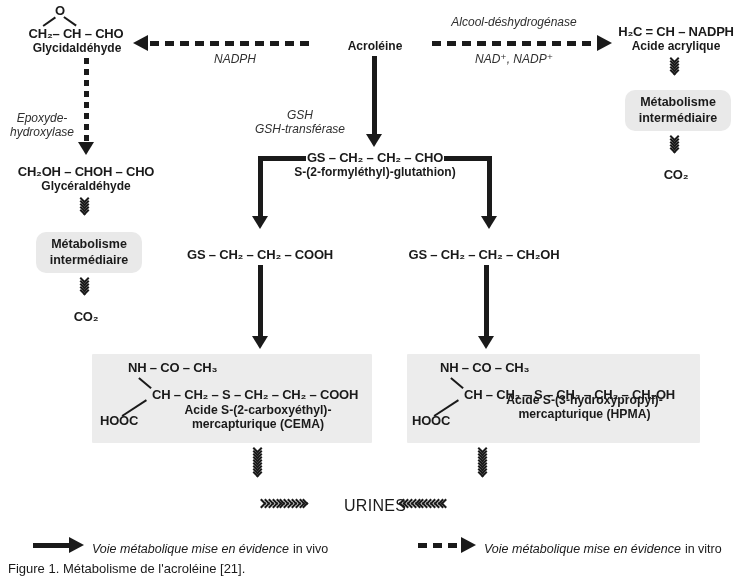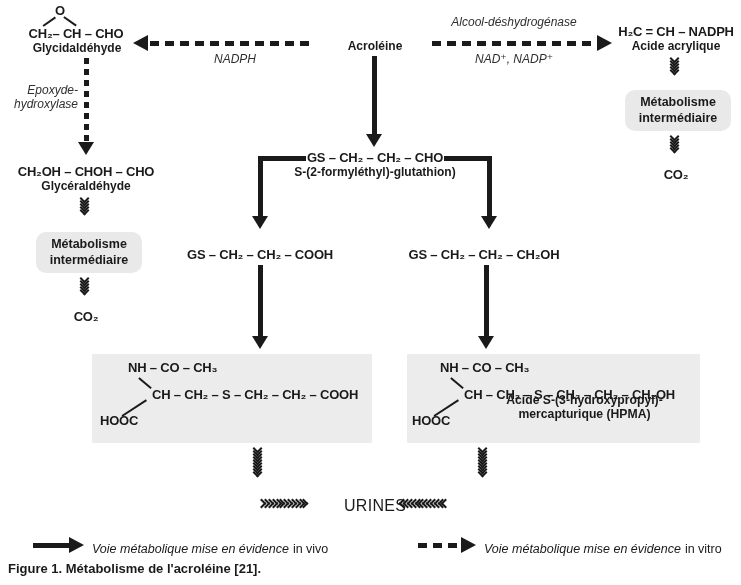--- a/index.html
+++ b/index.html
@@ -4,21 +4,21 @@
 <style>
   :root { --ink:#1a1a1a; --box_bg:#ececec; --pill_bg:#e9e9e9; }
   html,body{margin:0;padding:0;background:#fff;}
   .canvas{
     position:relative;width:741px;height:585px;background:#fff;overflow:hidden;
     font-family:"Liberation Sans","DejaVu Sans",sans-serif;color:var(--ink);
   }
   .abs{position:absolute;white-space:nowrap;}
   .preline{white-space:pre-line;line-height:1.18;}
   .ctr{text-align:center;}
-  .rgt{text-align:right;}
+  .rgt{text-align:center;margin-top:28px;}
   .formula{font-weight:700;font-size:13px;letter-spacing:-0.2px;}
   .cname{font-weight:700;font-size:12px;}
   .enzyme{font-style:italic;font-size:12px;color:#2f2f2f;}
   .pill{
     background:var(--pill_bg);border-radius:10px;text-align:center;
     font-weight:700;font-size:12.5px;line-height:1.25;padding:5px 2px;
   }
   .bigbox{background:var(--box_bg);border-radius:1px;}
   .solidbar-v{width:5px;background:var(--ink);}
   .solidbar-h{height:5px;background:var(--ink);}
@@ -30,21 +30,21 @@
   .tri-down{border-left:8px solid transparent;border-right:8px solid transparent;border-top:13px solid var(--ink);}
   .bond{position:absolute;height:1.6px;background:var(--ink);transform-origin:left center;}
   .chv{display:block;width:5px;height:5px;transform:rotate(45deg);}
   .chv-col{display:flex;flex-direction:column;align-items:center;}
   .chv-col .chv{border-right:2px solid var(--ink);border-bottom:2px solid var(--ink);margin:-2px 0;}
   .chv-row{display:flex;flex-direction:row;align-items:center;}
   .chv-row-r .chv{border-top:2px solid var(--ink);border-right:2px solid var(--ink);margin:0 -1.6px;}
   .chv-row-l .chv{border-left:2px solid var(--ink);border-bottom:2px solid var(--ink);margin:0 -1.6px;}
   .leg-i{font-style:italic;font-size:12.5px;}
   .leg-u{font-size:12.5px;margin-left:4px;}
-  .caption{font-weight:700;font-size:13px;text-align:center;}
+  .caption{font-weight:400;font-size:13px;text-align:center;}
   .urines{font-weight:400;font-size:16px;letter-spacing:0.3px;}
   .box-name{font-weight:700;font-size:12.2px;}
 </style>
 </head>
 <body>
 
 <div class="canvas">
 
   <div class="abs formula" style="left:55px;top:3px">O</div>
   <div class="bond" style="left:43px;top:25px;width:15px;transform:rotate(-35deg)"></div>
@@ -105,20 +105,22 @@
       <span class="chv"></span>
       <span class="chv"></span>
       <span class="chv"></span>
       <span class="chv"></span>
       <span class="chv"></span>
     </div>
   <div class="abs formula ctr" style="left:651px;top:167px;width:50px">CO₂</div>
 
   <div class="abs solidbar-v" style="left:372px;top:56px;height:78px"></div>
   <div class="tri tri-down" style="left:366px;top:134px"></div>
+  <div class="abs enzyme rgt preline" style="left:238px;top:80px;width:124px">GSH
+GSH-transférase</div>
 
   <div class="abs formula ctr" style="left:295px;top:150px;width:160px">GS – CH₂ – CH₂ – CHO</div>
   <div class="abs cname ctr" style="left:258px;top:165px;width:234px">S-(2-formyléthyl)-glutathion)</div>
 
   <div class="abs solidbar-h" style="left:258px;top:156px;width:48px"></div>
   <div class="abs solidbar-v" style="left:258px;top:156px;height:60px"></div>
   <div class="tri tri-down" style="left:252px;top:216px"></div>
   <div class="abs solidbar-h" style="left:444px;top:156px;width:48px"></div>
   <div class="abs solidbar-v" style="left:487px;top:156px;height:60px"></div>
   <div class="tri tri-down" style="left:481px;top:216px"></div>
@@ -130,20 +132,22 @@
   <div class="tri tri-down" style="left:252px;top:336px"></div>
   <div class="abs solidbar-v" style="left:484px;top:265px;height:71px"></div>
   <div class="tri tri-down" style="left:478px;top:336px"></div>
 
   <div class="abs bigbox" style="left:92px;top:354px;width:280px;height:89px">
     <div class="abs formula" style="left:36px;top:6px">NH – CO – CH₃</div>
     <div class="bond" style="left:47px;top:23px;width:16px;transform:rotate(40deg)"></div>
     <div class="abs formula" style="left:60px;top:33px">CH – CH₂ – S – CH₂ – CH₂ – COOH</div>
     <div class="bond" style="left:30px;top:61px;width:29px;transform:rotate(-33deg)"></div>
     <div class="abs formula" style="left:8px;top:59px">HOOC</div>
+    <div class="abs box-name ctr preline" style="left:66px;top:49px;width:200px">Acide S-(2-carboxyéthyl)-
+mercapturique (CEMA)</div>
   </div>
 
   <div class="abs bigbox" style="left:407px;top:354px;width:293px;height:89px">
     <div class="abs formula" style="left:33px;top:6px">NH – CO – CH₃</div>
     <div class="bond" style="left:44px;top:23px;width:16px;transform:rotate(40deg)"></div>
     <div class="abs formula" style="left:57px;top:33px">CH – CH₂ – S – CH₂ – CH₂ – CH₂OH</div>
     <div class="bond" style="left:27px;top:61px;width:29px;transform:rotate(-33deg)"></div>
     <div class="abs formula" style="left:5px;top:59px">HOOC</div>
     <div class="abs box-name ctr preline" style="left:70px;top:39px;width:215px">Acide S-(3-hydroxypropyl)-
 mercapturique (HPMA)</div>

